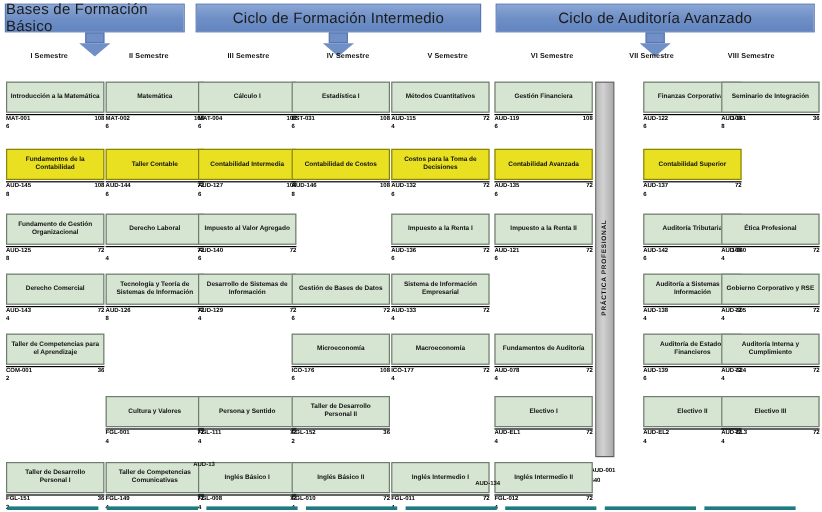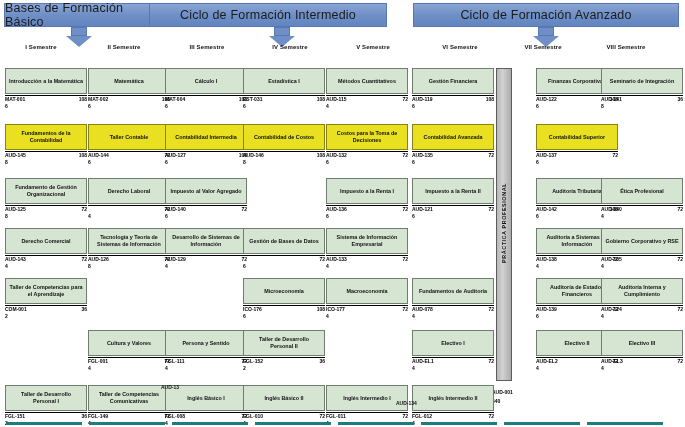--- a/index.html
+++ b/index.html
@@ -91,30 +91,30 @@
 <div id="map">
 
   <div class="banner" style="left:4px;top:3px;width:150px;height:24px;">
     <span>Bases de Formación Básico</span>
   </div>
   <div class="arrow" style="left:79px;top:27px;">
     <div class="stem"></div>
       <div class="head"></div>
   </div>
 
-  <div class="banner" style="left:149px;top:3px;width:238px;height:24px;">
+  <div class="banner" style="left:163px;top:3px;width:238px;height:24px;">
     <span>Ciclo de Formación Intermedio</span>
   </div>
   <div class="arrow" style="left:282px;top:27px;">
     <div class="stem"></div>
       <div class="head"></div>
   </div>
 
   <div class="banner" style="left:413px;top:3px;width:266px;height:24px;">
-    <span>Ciclo de Formación Avanzado</span>
+    <span>Ciclo de Auditoría Avanzado</span>
   </div>
   <div class="arrow" style="left:546px;top:27px;">
     <div class="stem"></div>
       <div class="head"></div>
   </div>
 
   <div class="sem" style="left:-7px;top:44px;">
     <span>I Semestre</span></div>
   <div class="sem" style="left:76px;top:44px;">
     <span>II Semestre</span></div>

